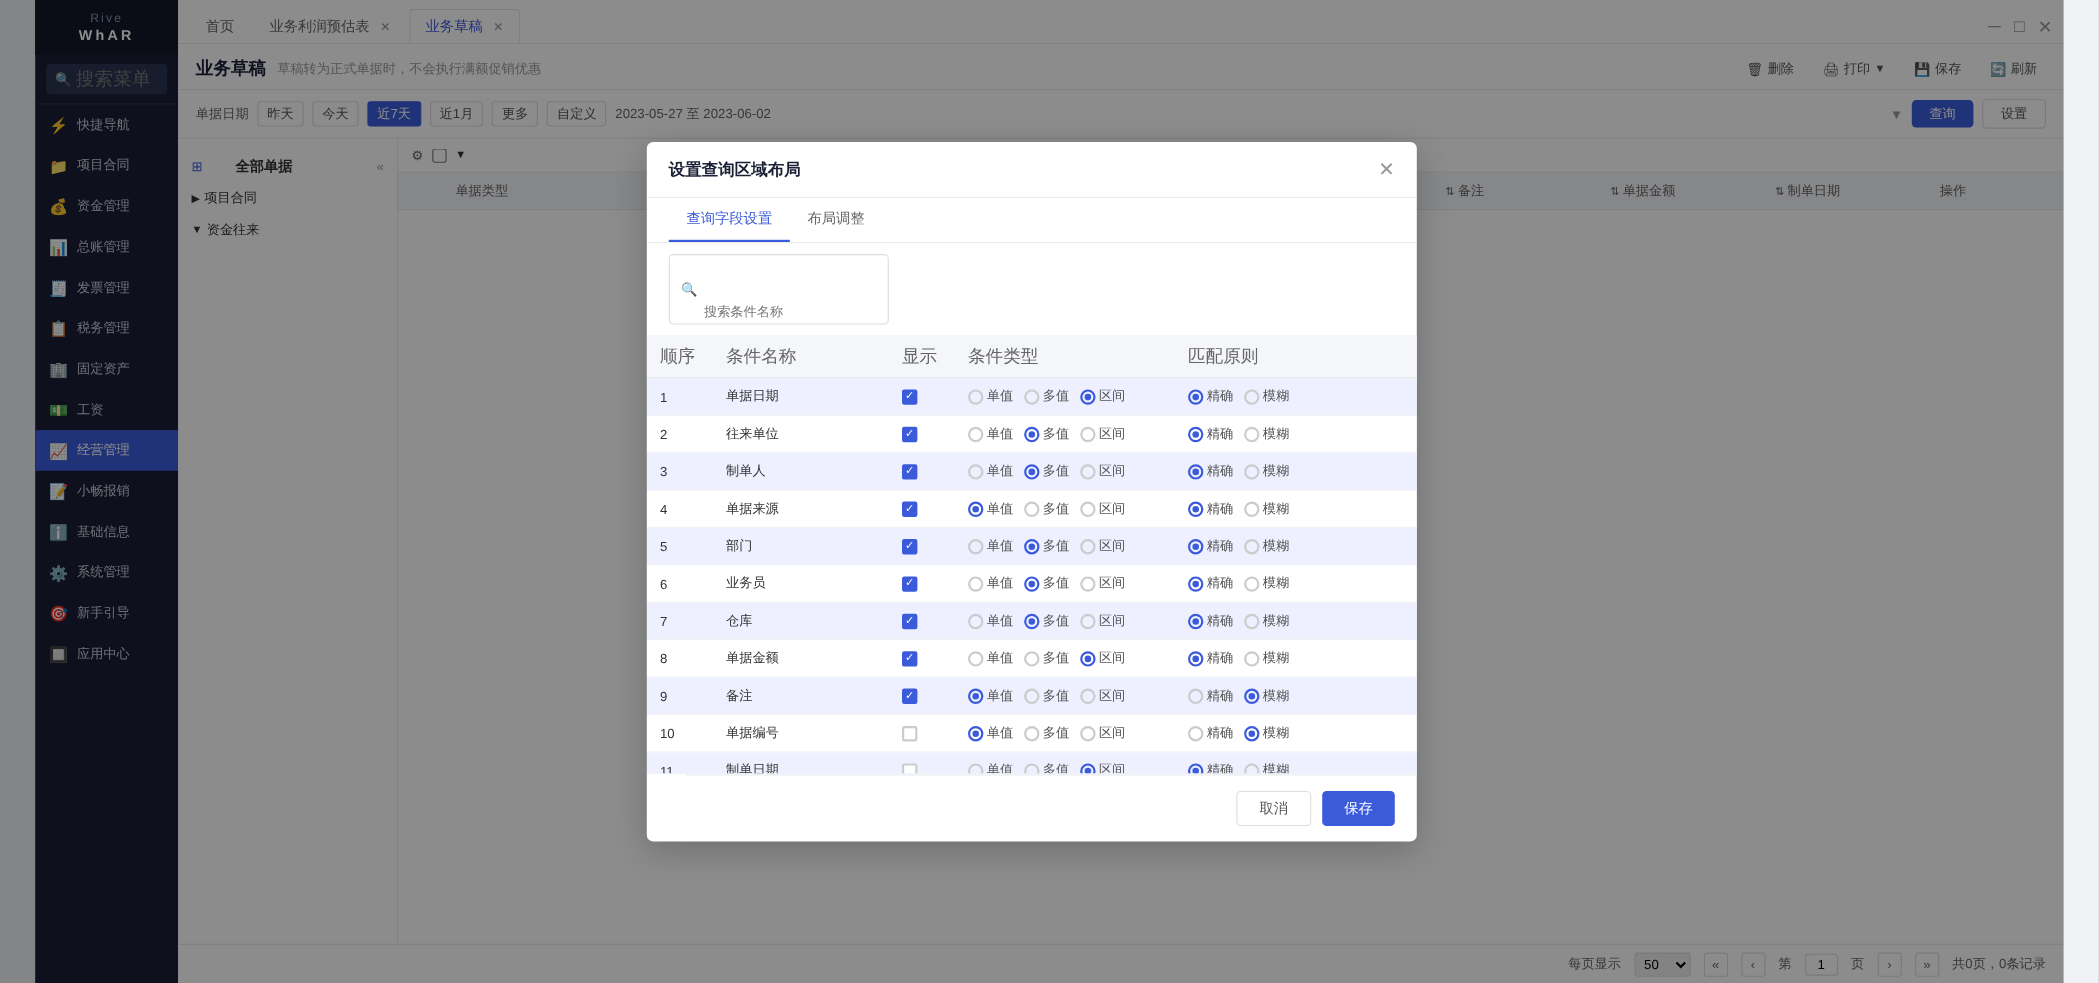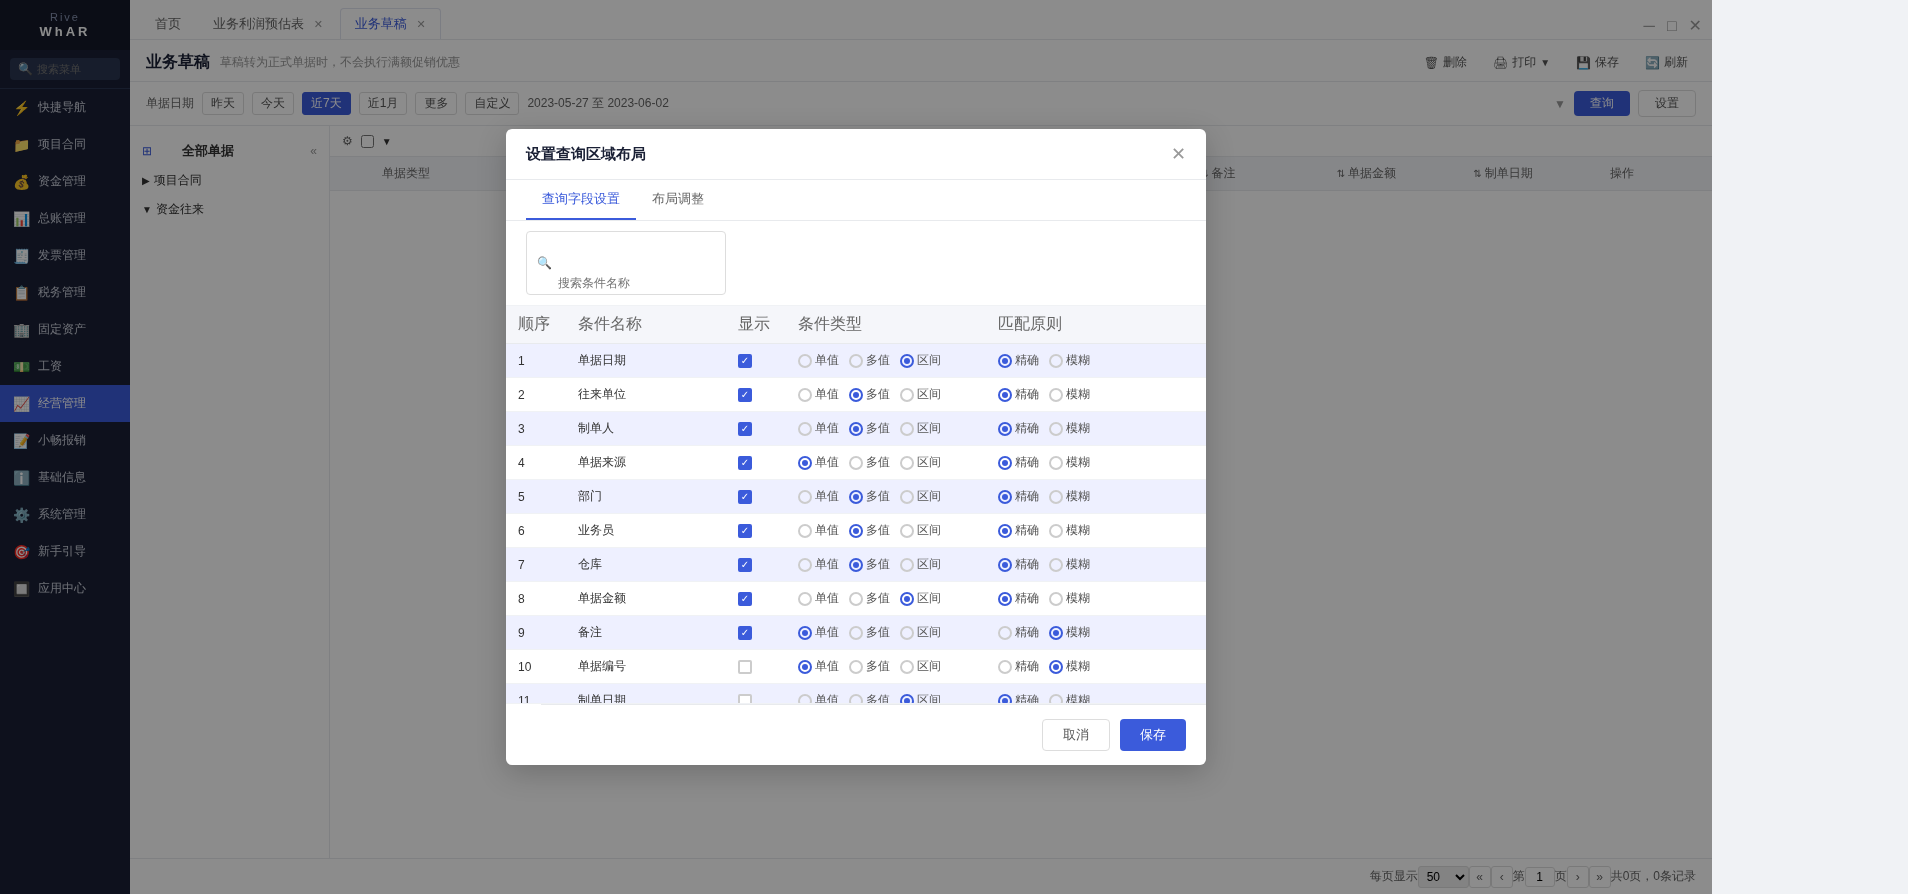--- a/index.html
+++ b/index.html
@@ -1,19 +1,19 @@
 <!DOCTYPE html>
 <html><head>
   <meta charset="utf-8">
   <style>
     * { box-sizing: border-box; margin: 0; padding: 0; }
     body { font-family: 'Microsoft YaHei', '微软雅黑', Arial, sans-serif; font-size: 12px; background: #f0f2f5; color: #333; overflow: hidden; }
 
     
-    .app-container { display: flex; height: 894px; width: 1712px; position: relative; }
+    .app-container { display: flex; height: 894px; width: 1876px; position: relative; padding-left: 32px; }
 
     
     .sidebar { width: 130px; background: #1a2035; color: #c8ccd8; display: flex; flex-direction: column; flex-shrink: 0; }
     .sidebar-logo { height: 50px; display: flex; align-items: center; justify-content: center; background: #141929; }
     .sidebar-search { padding: 8px 10px; border-bottom: 1px solid #2a3550; }
     .sidebar-search-inner { background: #2a3550; border-radius: 4px; display: flex; align-items: center; padding: 4px 8px; gap: 4px; }
     .sidebar-search-inner input { background: transparent; border: none; outline: none; color: #c8ccd8; font-size: 12px; width: 80px; }
     .sidebar-nav { flex: 1; overflow-y: auto; }
     .sidebar-item { display: flex; align-items: center; gap: 8px; padding: 10px 14px; cursor: pointer; font-size: 12px; }
     .sidebar-item.active { background: #3b5bdb; color: #fff; }
@@ -60,21 +60,21 @@
     .tree-group { font-size: 12px; color: #333; padding: 6px 12px; font-weight: 500; cursor: pointer; display: flex; align-items: center; gap: 4px; }
     .tree-indent { padding-left: 28px; }
 
     
     .table-area { flex: 1; display: flex; flex-direction: column; overflow: hidden; }
     .table-toolbar { padding: 8px 12px; background: #fff; border-bottom: 1px solid #e8eaed; display: flex; align-items: center; gap: 8px; }
     .table-empty { flex: 1; display: flex; align-items: center; justify-content: center; color: #999; font-size: 13px; background: #fff; }
 
     
     .bottom-bar { height: 36px; background: #fff; border-top: 1px solid #e8eaed; display: flex; align-items: center; justify-content: space-between; padding: 0 16px; font-size: 12px; color: #666; flex-shrink: 0; }
-    .pagination { display: flex; align-items: center; gap: 0; }
+    .pagination { display: flex; align-items: center; gap: 12px; }
     .page-btn { width: 22px; height: 22px; border: 1px solid #ddd; border-radius: 3px; display: flex; align-items: center; justify-content: center; cursor: pointer; font-size: 12px; }
 
     
     .overlay { position: absolute; top: 0; left: 0; right: 0; bottom: 0; background: rgba(0,0,0,0.45); z-index: 100; display: flex; align-items: center; justify-content: center; }
 
     
     .modal { background: #fff; border-radius: 6px; width: 700px; max-height: 650px; display: flex; flex-direction: column; box-shadow: 0 8px 30px rgba(0,0,0,0.2); }
     .modal-header { padding: 14px 20px; border-bottom: 1px solid #e8eaed; display: flex; align-items: center; justify-content: space-between; }
     .modal-title { font-size: 15px; font-weight: 600; color: #1a2035; }
     .modal-close { cursor: pointer; color: #999; font-size: 18px; }
@@ -120,21 +120,21 @@
   <div class="sidebar">
     <div class="sidebar-logo">
       <div style="text-align:center; line-height:1.2;">
         <div style="font-size:11px; color:#8892b0; letter-spacing:2px;">Rive</div>
         <div style="font-size:13px; color:#fff; font-weight:700; letter-spacing:3px;">WhAR</div>
       </div>
     </div>
     <div class="sidebar-search">
       <div class="sidebar-search-inner">
         <span style="color:#8892b0; font-size:12px;">🔍</span>
-        <input type="text" style="background: transparent; border: none; outline: none; color: rgb(200, 204, 216); font-size: 11px; width: 80px;" placeholder="搜索菜单">
+        <input type="text" style="background: transparent; border: none; outline: none; color: rgb(200, 204, 216); font-size: 17px; width: 80px;" placeholder="搜索菜单">
       </div>
     </div>
     <div class="sidebar-nav">
       <div class="sidebar-item">
         <span class="sidebar-item-icon">⚡</span>
         <span>快捷导航</span>
       </div>
       <div class="sidebar-item">
         <span class="sidebar-item-icon">📁</span>
         <span>项目合同</span>

